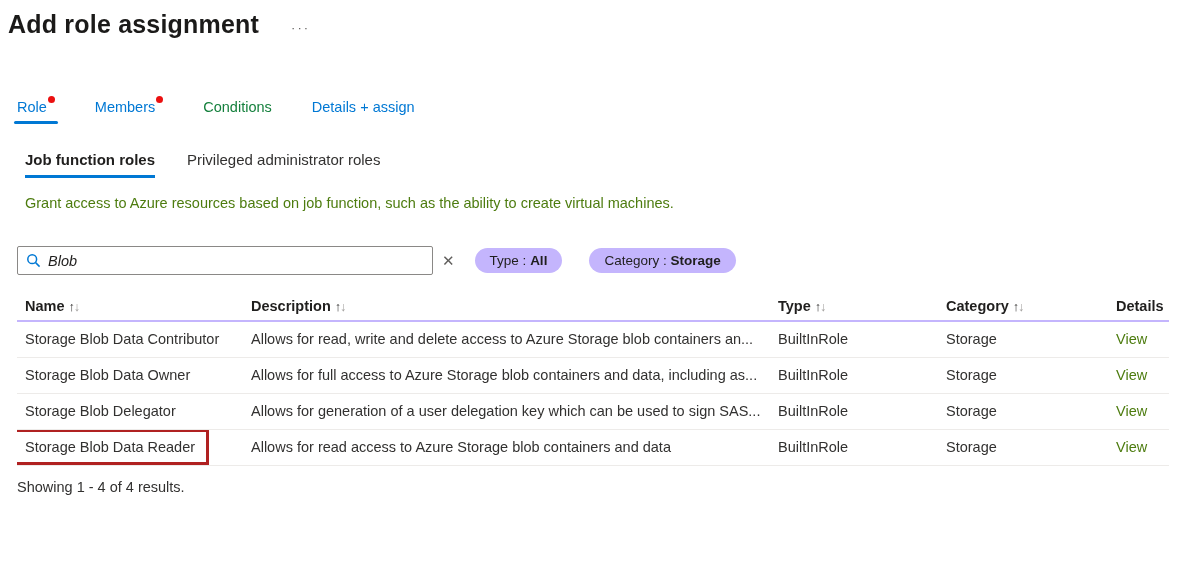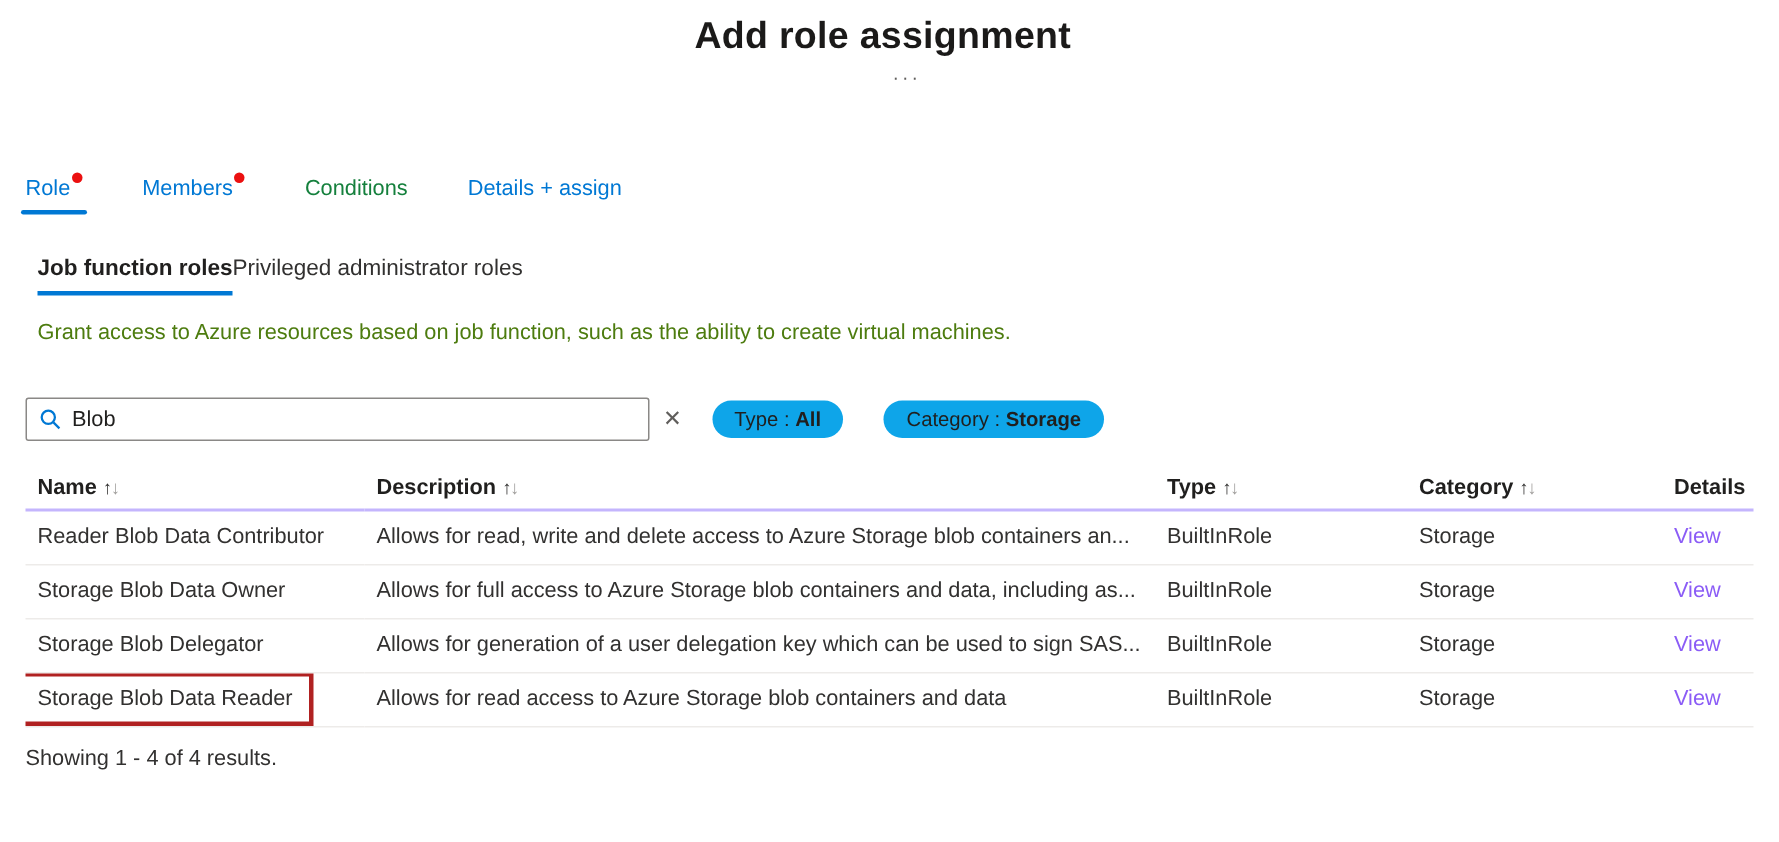--- a/index.html
+++ b/index.html
@@ -7,64 +7,64 @@
   body {
     font-family: "Liberation Sans", sans-serif;
     color: #323130;
     width: 1186px;
     height: 561px;
     overflow: hidden;
   }
   .page { padding: 8px 17px 0; }
 
   
-  .title-row { display: flex; align-items: center; margin-left: -9px; margin-top: 2px; flex-direction: column; }
+  .title-row { display: flex; align-items: center; margin-left: -9px; margin-top: 2px; }
   .page-title { font-size: 25px; font-weight: bold; color: #1b1a19; letter-spacing: 0.2px; }
   .more-btn { margin-left: 32px; color: #605e5c; font-size: 13px; letter-spacing: 2px; cursor: pointer; line-height: 1; padding-top: 6px; }
 
   
   .wizard-tabs { display: flex; margin-top: 60px; gap: 40px; font-size: 14.5px; }
   .wtab { position: relative; padding-bottom: 9px; cursor: pointer; }
   .wtab .lbl { color: #0078d4; }
   .wtab.disabled .lbl { color: #15803d; cursor: default; }
   .wtab.active::after { content: ""; position: absolute; left: -3px; right: -3px; bottom: 0; height: 3px; background: #0078d4; border-radius: 2px; }
   .req-dot { display: inline-block; width: 7px; height: 7px; background: #eb1010; border-radius: 50%; vertical-align: top; margin: -3px 0 0 1px; }
 
   
   .intro { margin-top: 17px; font-size: 14.5px; color: #323130; }
   .intro a { color: #0078d4; text-decoration: none; cursor: pointer; }
   .ext-icon { vertical-align: -1px; margin-left: 3px; }
 
   
-  .pivot { display: flex; margin-top: 27px; margin-left: 8px; font-size: 15px; }
+  .pivot { display: flex; gap: 32px; margin-top: 27px; margin-left: 8px; font-size: 15px; }
   .ptab { position: relative; padding-bottom: 10px; cursor: pointer; color: #323130; }
   .ptab.active { font-weight: bold; color: #201f1e; }
   .ptab.active::after { content: ""; position: absolute; left: 0; right: 0; bottom: 0; height: 3px; background: #0078d4; }
 
   .grant-text { margin-top: 17px; margin-left: 8px; font-size: 14.5px; color: #4d7c0f; }
 
   
   .toolbar { display: flex; align-items: center; margin-top: 35px; }
   .search-box { display: flex; align-items: center; width: 416px; height: 29px; border: 1px solid #8a8886; border-radius: 2px; padding: 0 8px; background: #fff; }
-  .search-box input { border: none; outline: none; flex: 1; font-size: 14.5px; font-family: "Liberation Sans", sans-serif; color: #201f1e; margin-left: 7px; background: transparent; }
+  .search-box input { border: none; outline: none; flex: 1; font-size: 14.5px; font-family: "Liberation Sans", sans-serif; color: #201f1e; margin-left: 7px; background: transparent; font-style: italic; }
   .clear-btn { margin-left: 9px; color: #605e5c; font-size: 15px; cursor: pointer; line-height: 1; }
-  .pill { background: #0ea5e9; border-radius: 14px; padding: 5px 15px; font-size: 13.5px; color: #201f1e; cursor: pointer; white-space: nowrap; }
+  .pill { background: #c4b5fd; border-radius: 14px; padding: 5px 15px; font-size: 13.5px; color: #201f1e; cursor: pointer; white-space: nowrap; }
   .pill b { font-weight: bold; }
   .pill.first { margin-left: 20px; }
   .pill + .pill { margin-left: 27px; text-align: right; }
 
   
   table { width: 100%; border-collapse: collapse; margin-top: 16px; table-layout: fixed; }
   th, td { text-align: left; padding: 0 8px; font-size: 14.5px; white-space: nowrap; overflow: hidden; }
   th { font-weight: bold; color: #201f1e; height: 30px; border-bottom: 2px solid #c4b5fd; vertical-align: middle; }
   td { height: 36px; border-bottom: 1px solid #edebe9; color: #323130; vertical-align: middle; }
   .sort { font-size: 12.5px; font-weight: normal; margin-left: 4px; letter-spacing: -1px; }
   .sort .up { color: #323130; }
   .sort .down { color: #a19f9d; }
-  .view-link { color: #8b5cf6; text-decoration: none; cursor: pointer; }
+  .view-link { color: #4d7c0f; text-decoration: none; cursor: pointer; }
   .name-cell { position: relative; }
   .hl-box { position: absolute; left: -14px; top: -1px; bottom: 0px; width: 206px; border: 3px solid #b02121; pointer-events: none; }
 
   .footer-text { margin-top: 13px; font-size: 14.5px; color: #323130; }
 </style>
 </head>
 <body>
 
 <div class="page">
 
@@ -125,21 +125,21 @@
       <tr>
         <th><span>Name</span><span class="sort"><span class="up">↑</span><span class="down">↓</span></span></th>
         <th><span>Description</span><span class="sort"><span class="up">↑</span><span class="down">↓</span></span></th>
         <th><span>Type</span><span class="sort"><span class="up">↑</span><span class="down">↓</span></span></th>
         <th><span>Category</span><span class="sort"><span class="up">↑</span><span class="down">↓</span></span></th>
         <th><span>Details</span></th>
       </tr>
     </thead>
     <tbody>
       <tr>
-        <td class="name-cell">Reader Blob Data Contributor</td>
+        <td class="name-cell">Storage Blob Data Contributor</td>
         <td>Allows for read, write and delete access to Azure Storage blob containers an...</td>
         <td>BuiltInRole</td>
         <td>Storage</td>
         <td><a class="view-link">View</a></td>
       </tr>
       <tr>
         <td class="name-cell">Storage Blob Data Owner</td>
         <td>Allows for full access to Azure Storage blob containers and data, including as...</td>
         <td>BuiltInRole</td>
         <td>Storage</td>

